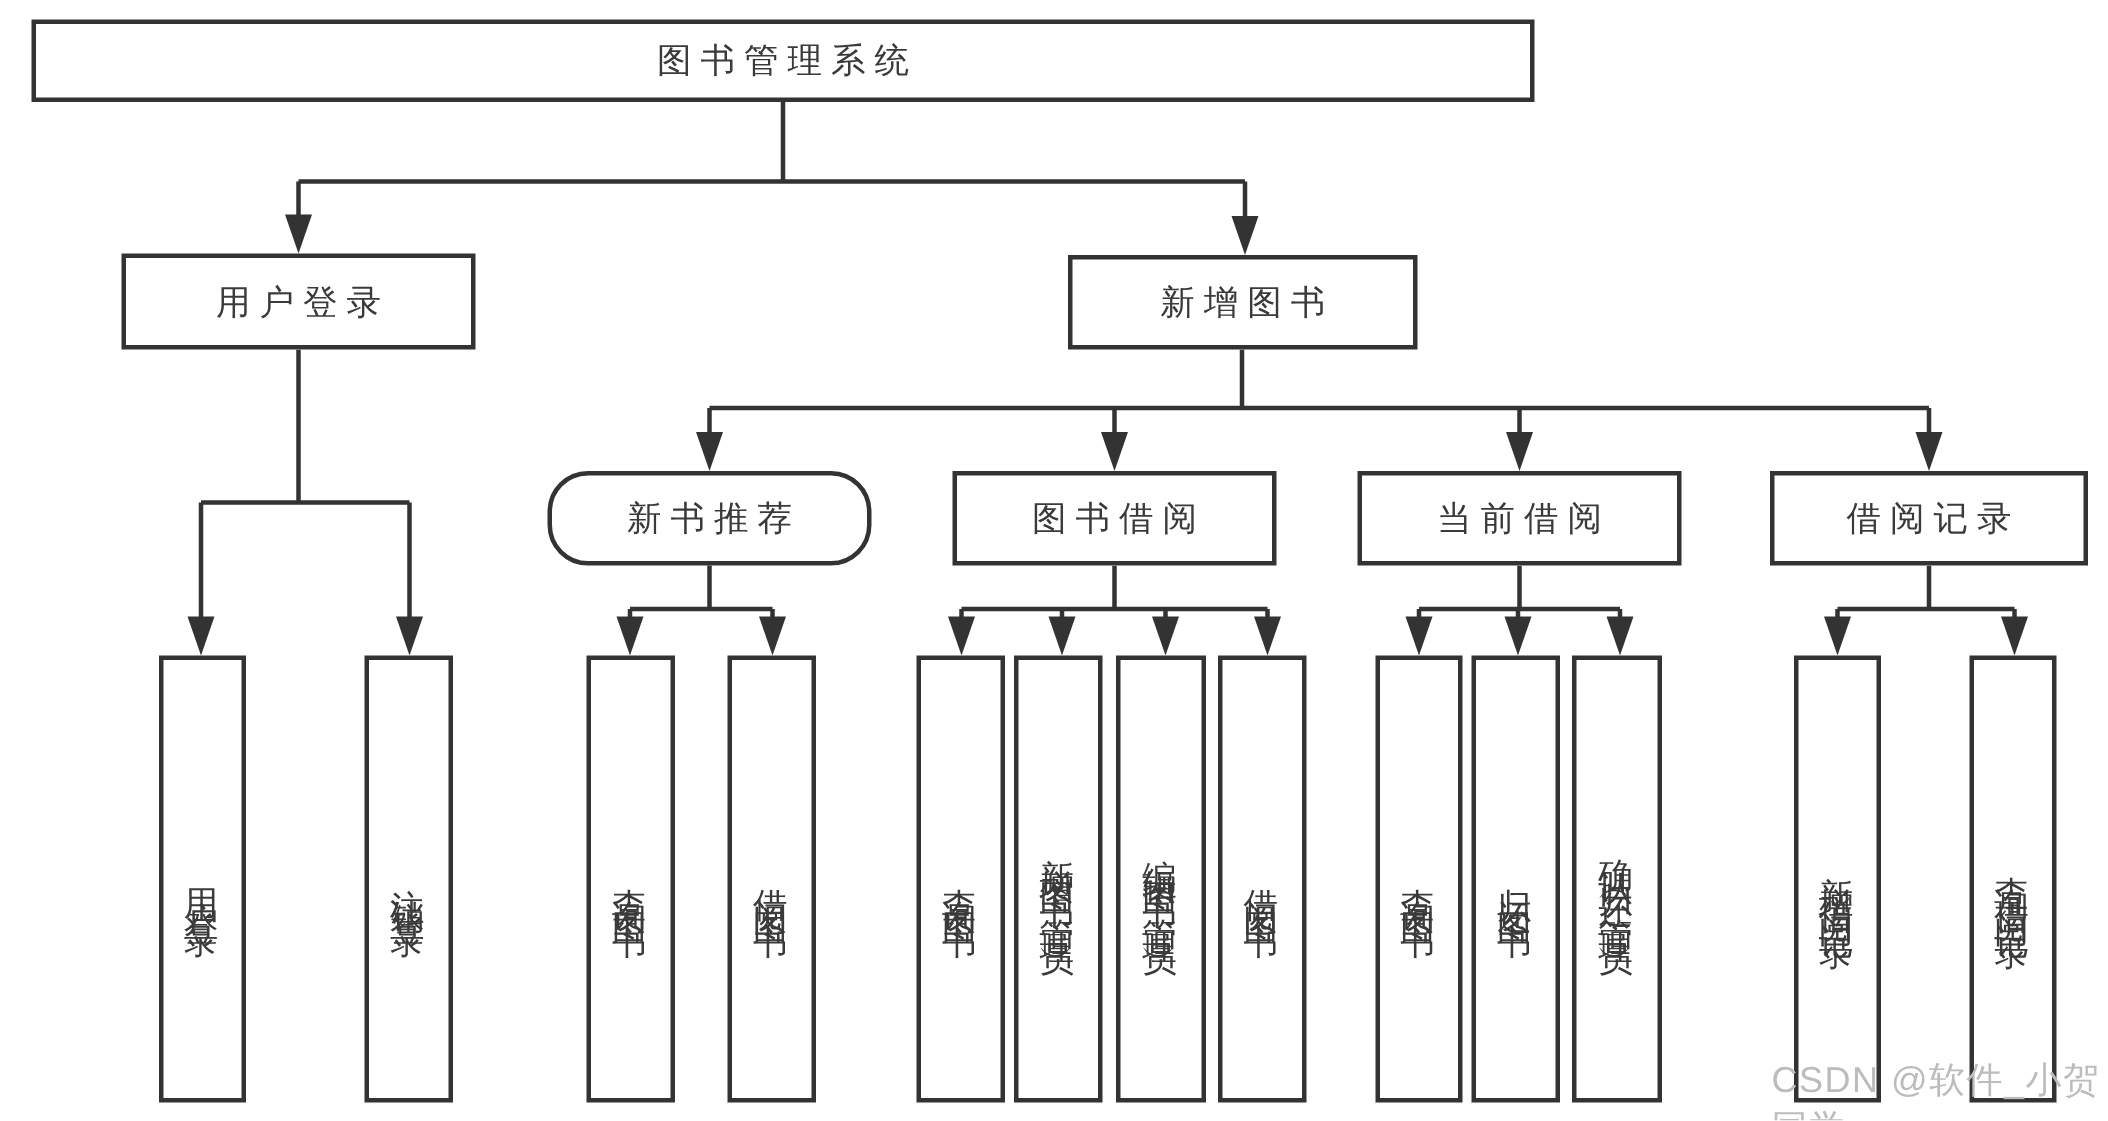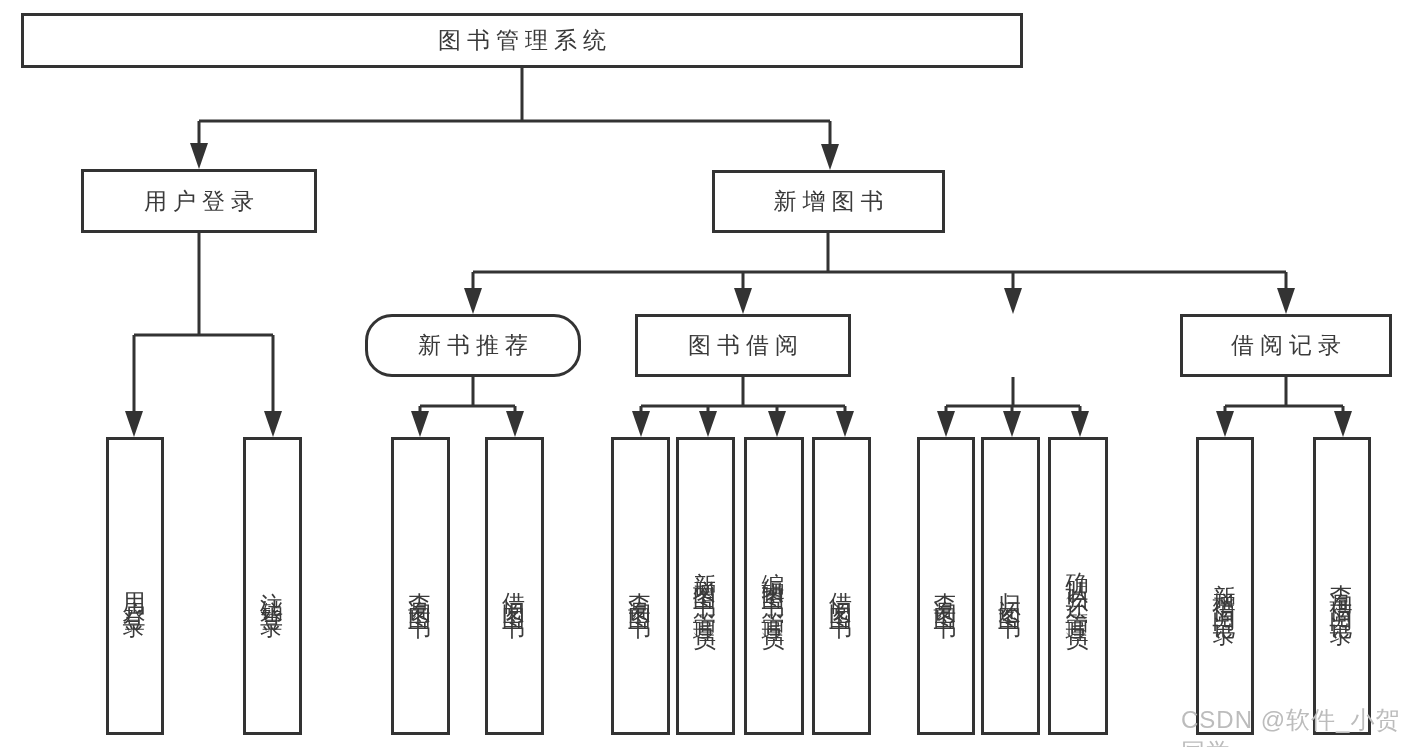--- a/index.html
+++ b/index.html
@@ -107,20 +107,21 @@
     </g>
   </svg>
 
   <div class="box hbox" style="left:21px; top:13px; width:1002px; height:55px;text-align:right;">图书管理系统</div>
 
   <div class="box hbox" style="left:81px; top:169px; width:236px; height:64px;">用户登录</div>
   <div class="box hbox" style="left:712px; top:170px; width:233px; height:63px;">新增图书</div>
 
   <div class="box hbox" style="left:365px; top:314px; width:216px; height:63px;border-radius:27px;">新书推荐</div>
   <div class="box hbox" style="left:635px; top:314px; width:216px; height:63px;text-align:center;">图书借阅</div>
+  <div class="box hbox" style="left:905px; top:314px; width:216px; height:63px;">当前借阅</div>
   <div class="box hbox" style="left:1180px; top:314px; width:212px; height:63px;">借阅记录</div>
 
   <div class="box vbox" style="left:106px; top:437px; width:58px; height:298px;">用户登录</div>
   <div class="box vbox" style="left:243px; top:437px; width:59px; height:298px;">注销登录</div>
 
   <div class="box vbox" style="left:391px; top:437px; width:59px; height:298px;">查询图书</div>
   <div class="box vbox" style="left:485px; top:437px; width:59px; height:298px;">借阅图书</div>
 
   <div class="box vbox" style="left:611px; top:437px; width:59px; height:298px;">查询图书</div>
   <div class="box vbox" style="left:676px; top:437px; width:59px; height:298px;">新增图书（管理员）</div>

